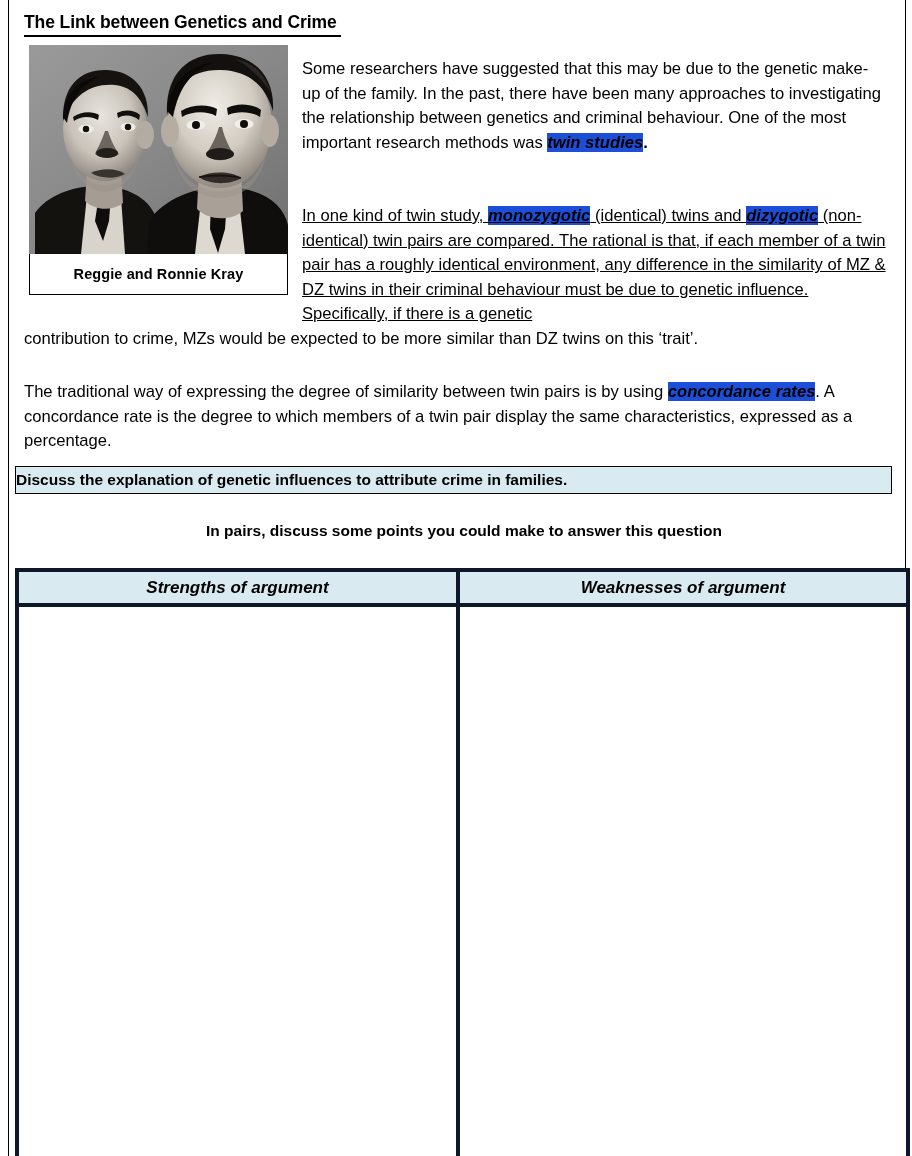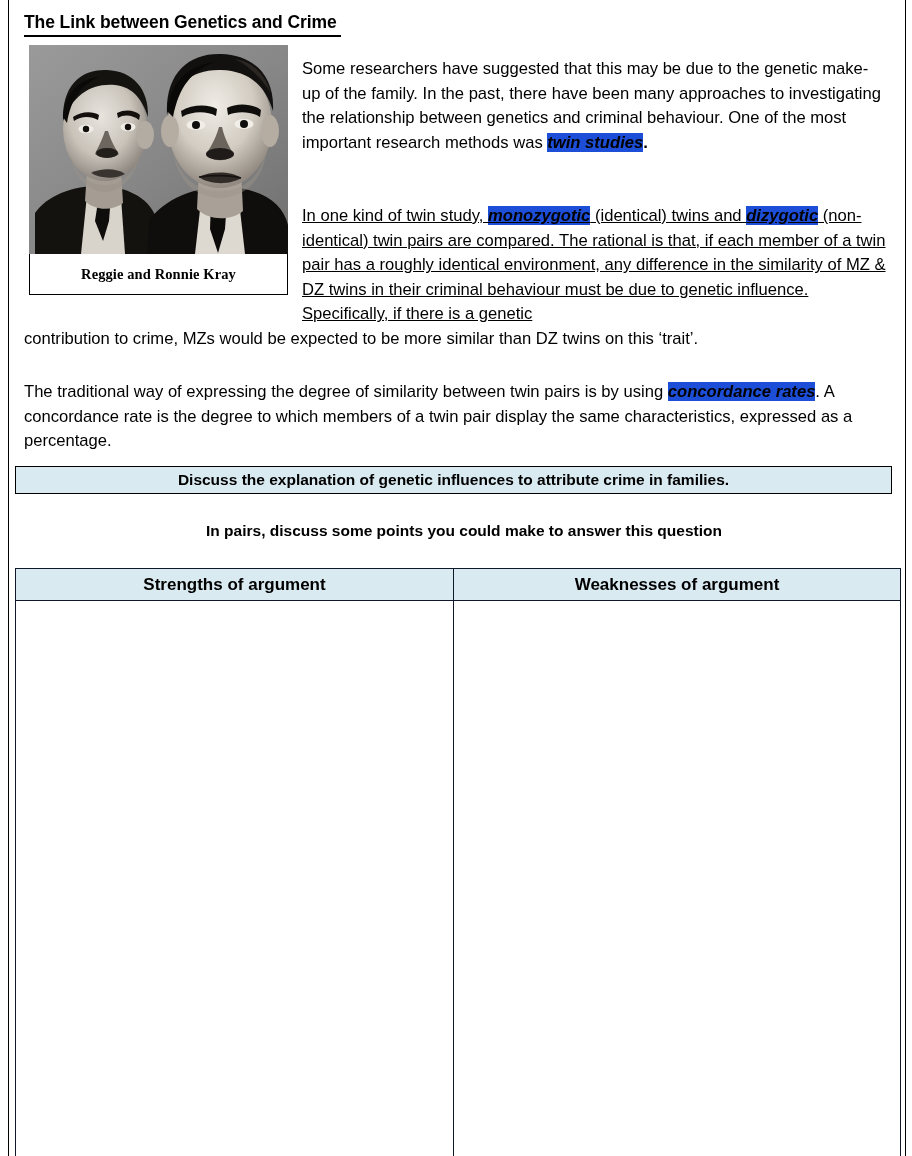--- a/index.html
+++ b/index.html
@@ -46,21 +46,20 @@
     padding-bottom: 3px;
     line-height: 1.15;
   }
 
   
   #figure {
     position: absolute;
     left: 29px;
     top: 45px;
     width: 259px;
-    font-family: Liberation Serif, serif;
   }
   #photo {
     width: 259px;
     height: 209px;
     display: block;
     background: #8d8d8d;
   }
   #caption-box {
     width: 259px;
     height: 41px;
@@ -122,21 +121,20 @@
     position: absolute;
     left: 15px;
     top: 466px;
     width: 877px;
     height: 28px;
     box-sizing: border-box;
     background: #d9eaf1;
     border: 1px solid #000;
     display: flex;
     align-items: center;
-    justify-content: center;
   }
   #question-banner-text {
     font-size: 15.5px;
     font-weight: bold;
   }
 
   #pairs-line {
     position: absolute;
     left: 0;
     top: 522px;
@@ -153,22 +151,23 @@
     position: absolute;
     left: 15px;
     top: 568px;
     width: 883px;
     height: 600px;
     border-collapse: collapse;
     table-layout: fixed;
   }
   #argument-table th,
   #argument-table td {
-    border: 1px solid #0f172a;
+    border: 4px solid #0f172a;
     padding: 0;
+    font-style: italic;
   }
   #argument-table th {
     background: #d9eaf1;
     height: 31px;
     font-size: 17px;
     font-weight: bold;
     text-align: center;
     vertical-align: middle;
   }
   #argument-table td {

